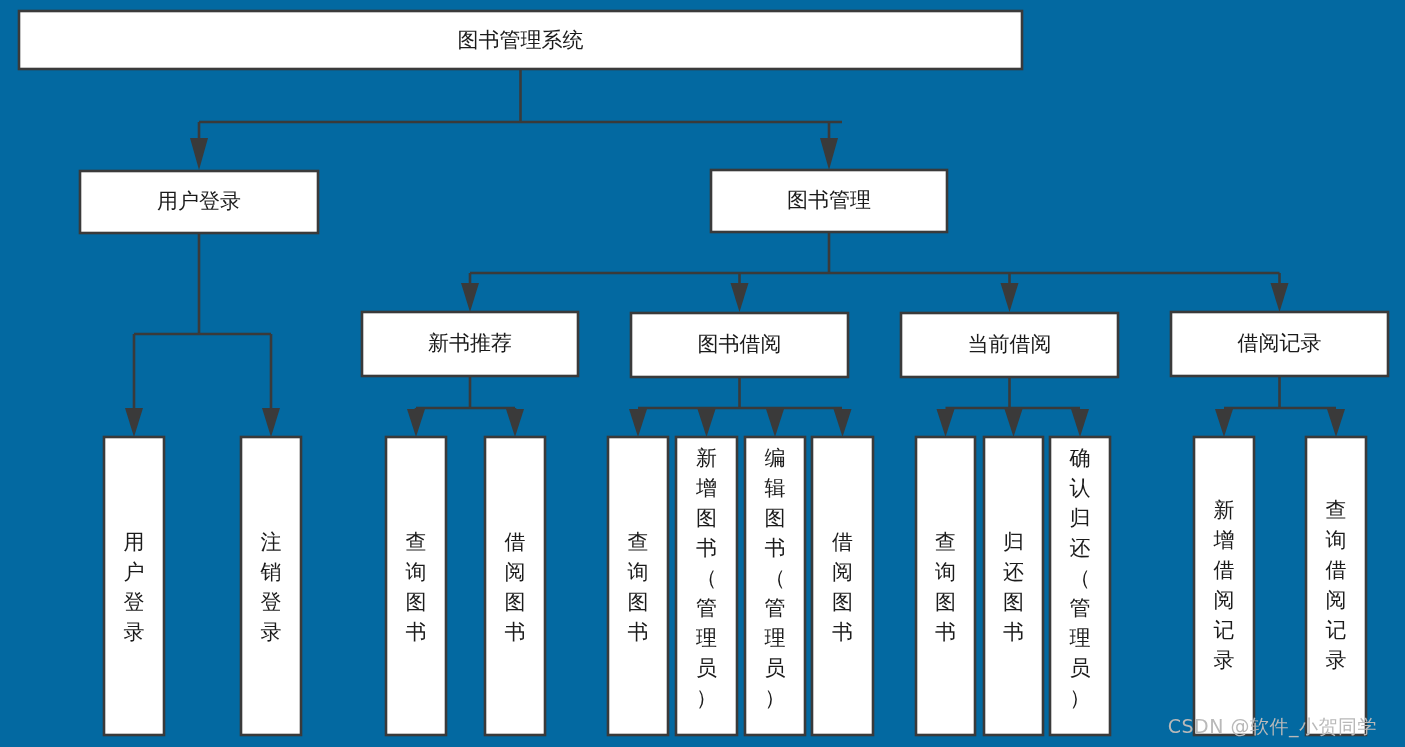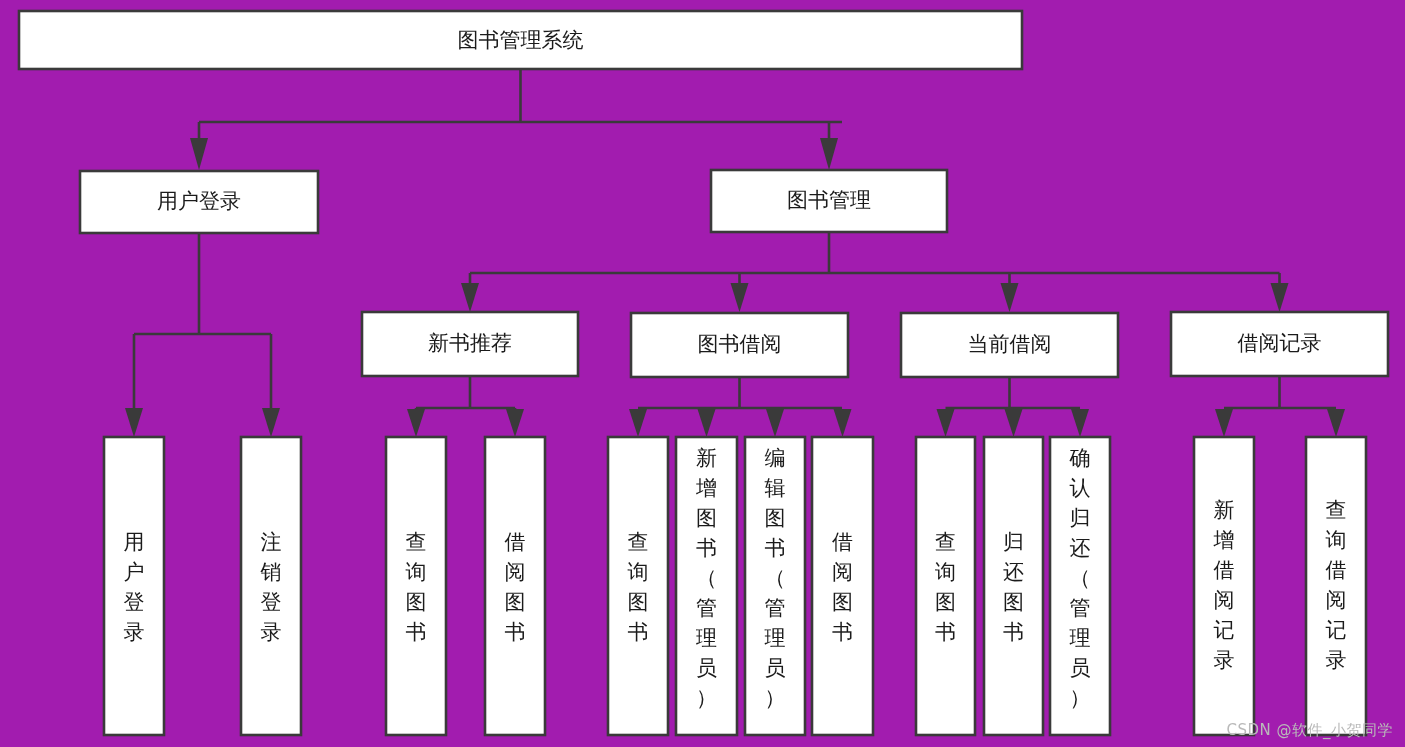--- a/index.html
+++ b/index.html
@@ -8,21 +8,21 @@
     padding: 0;
     background: #ffffff;
   }
   body {
     font-family: "DejaVu Sans", "Liberation Sans", sans-serif;
   }
   #diagram-root {
     position: relative;
     width: 1405px;
     height: 747px;
-    background: #a21caf;
+    background: #0369a1;
     overflow: hidden;
     text-decoration: underline;
   }
   svg.flow {
     position: absolute;
     left: 0;
     top: 0;
     width: 1405px;
     height: 747px;
     display: block;
@@ -50,24 +50,24 @@
     dominant-baseline: middle;
   }
   .node-label-v {
     fill: #1b1b1b;
     font-family: "DejaVu Sans", "Liberation Sans", sans-serif;
     font-size: 21px;
     text-anchor: middle;
   }
   .watermark {
     position: absolute;
-    right: 12px;
+    right: 28px;
     bottom: 7px;
     color: #b9b9b9;
-    font-size: 15px;
+    font-size: 19px;
     font-family: "DejaVu Sans", "Liberation Sans", sans-serif;
     letter-spacing: 0.5px;
     white-space: nowrap;
     pointer-events: none;
   }
 </style>
 </head>
 <body>
 
 <div id="diagram-root">

